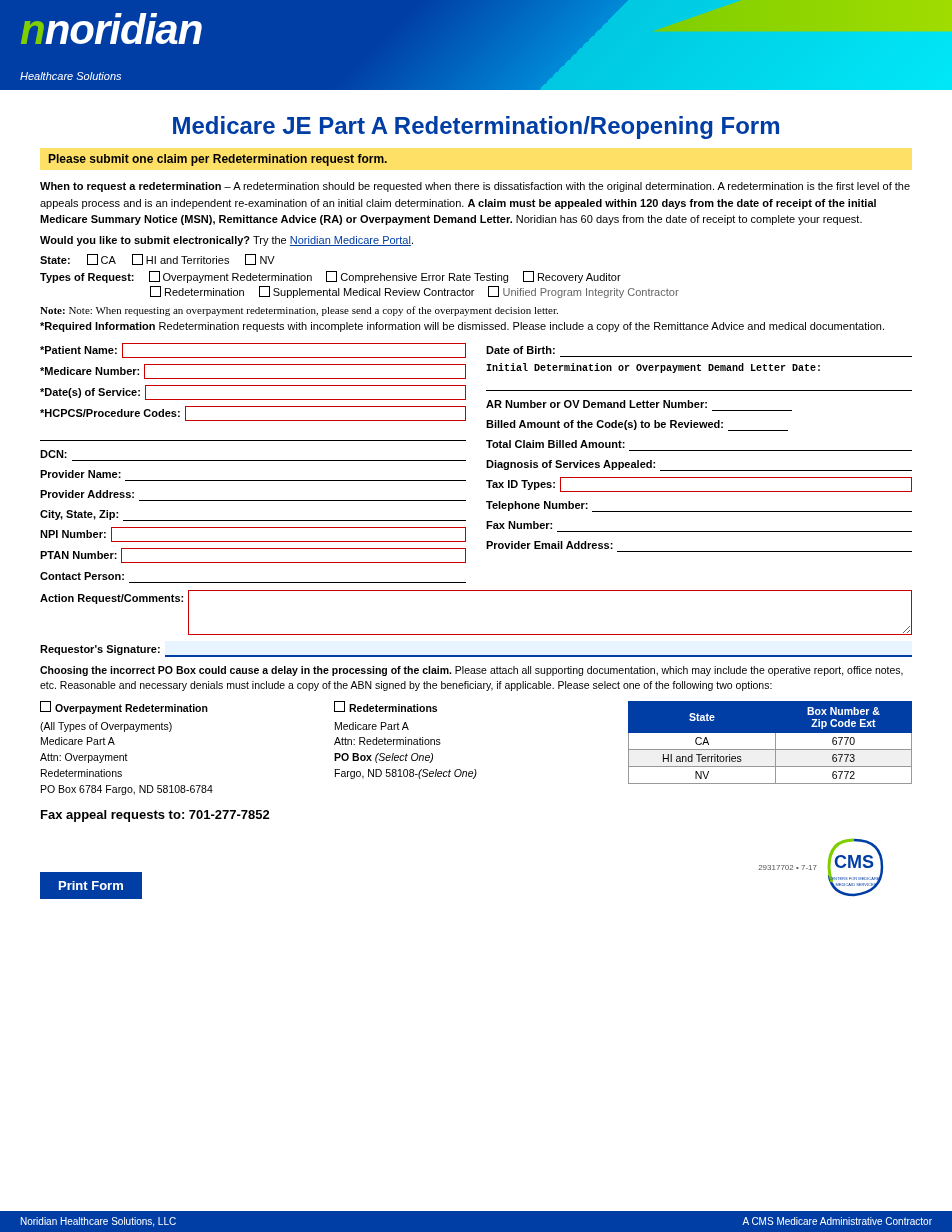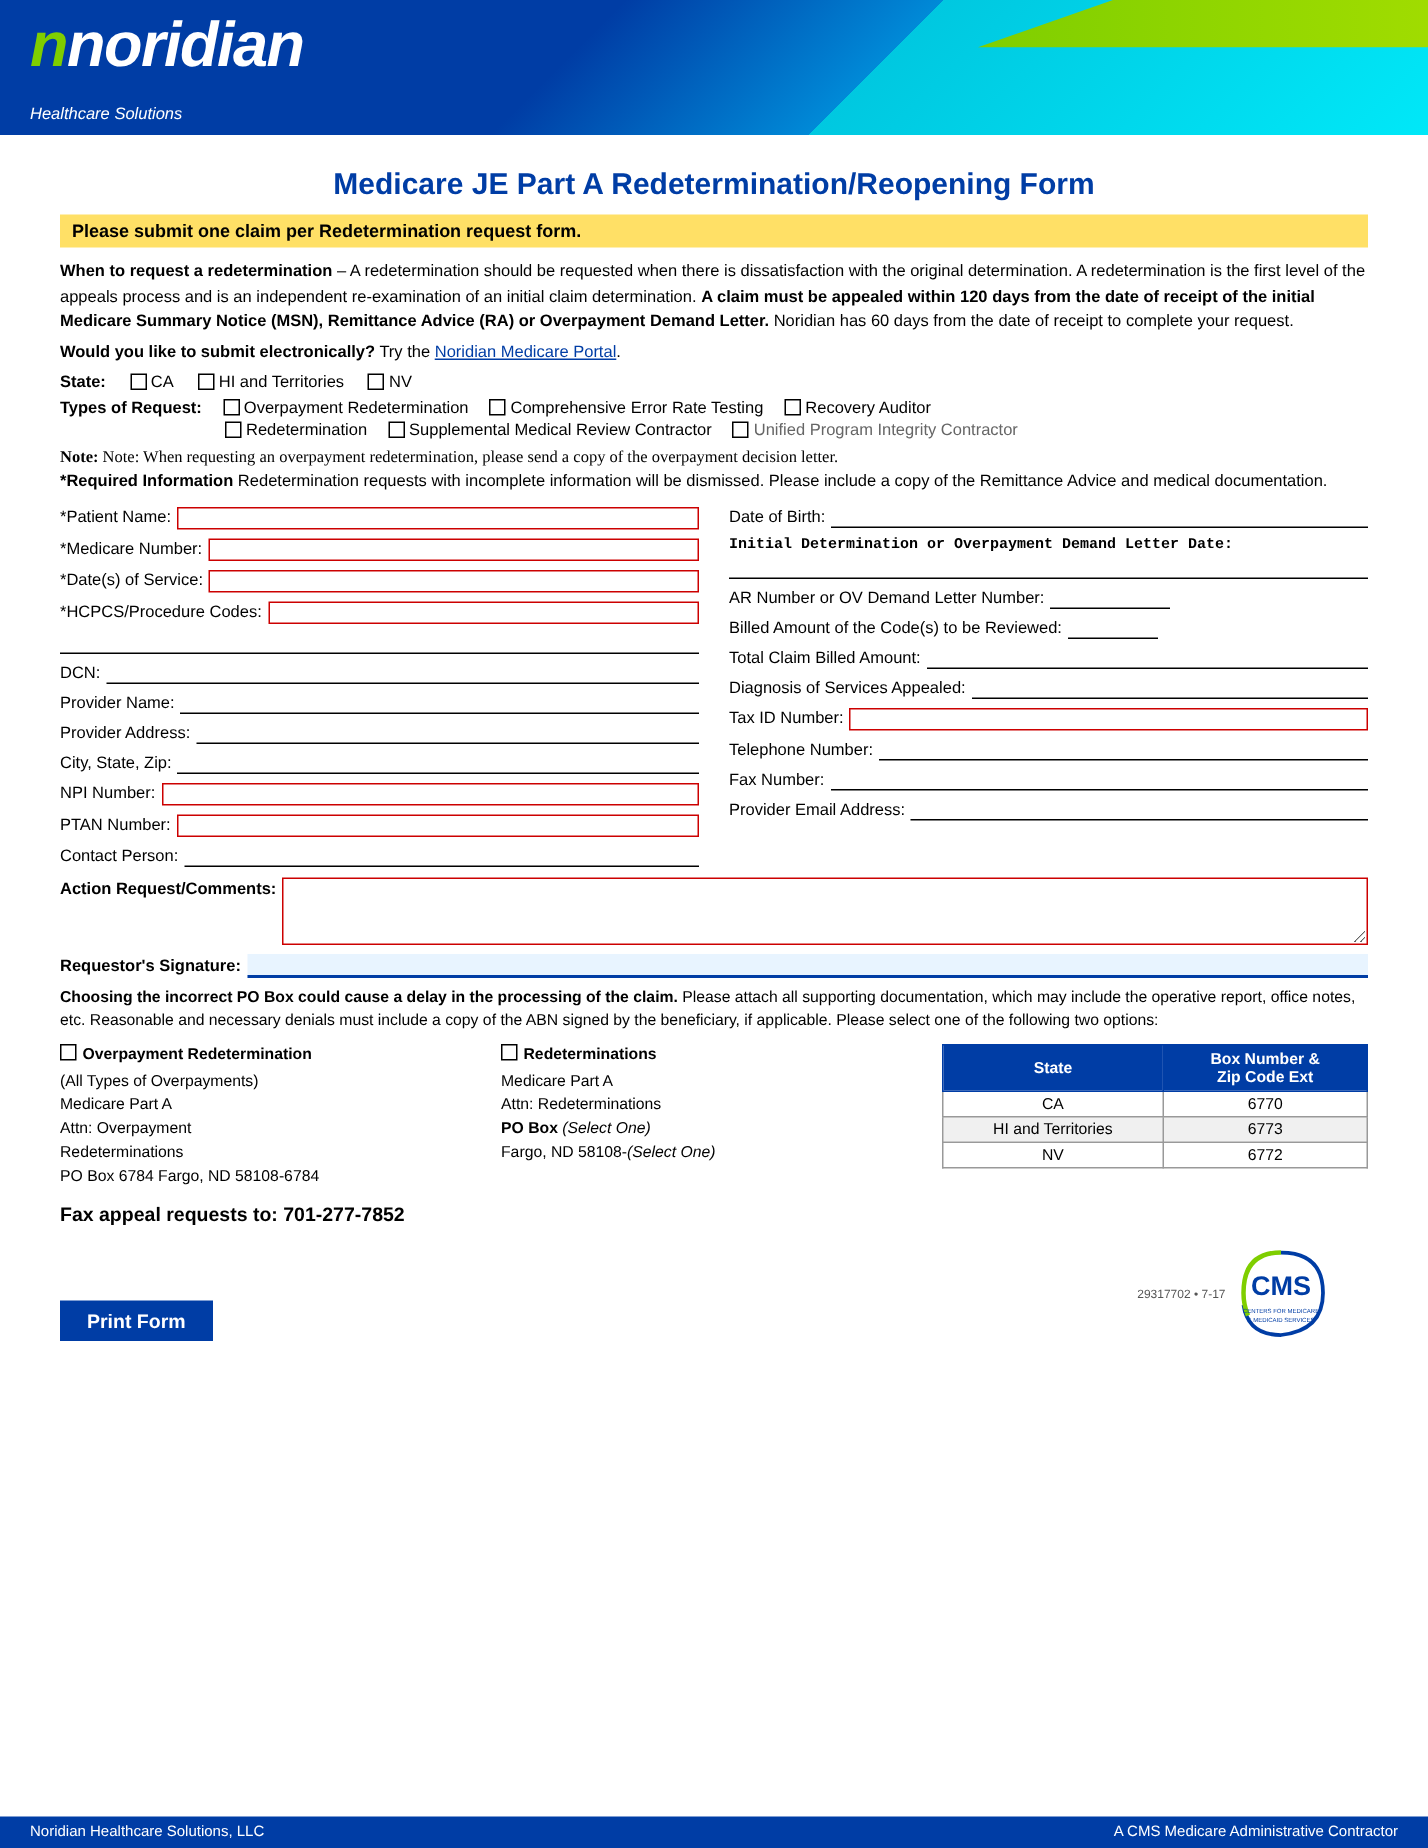--- a/index.html
+++ b/index.html
@@ -65,21 +65,21 @@
 
     
     .content {
       padding: 10px 40px 10px 40px;
       flex: 1;
     }
 
     .form-title {
       text-align: center;
       color: #003da5;
-      font-size: 20px;
+      font-size: 24px;
       font-weight: bold;
       margin: 12px 0 8px 0;
     }
 
     .highlight-box {
       background: #ffe066;
       padding: 4px 8px;
       font-weight: bold;
       font-size: 12px;
       margin-bottom: 8px;
@@ -152,21 +152,21 @@
       column-gap: 20px;
     }
 
     .single-field {
       display: flex;
       align-items: center;
       font-size: 11px;
       padding: 3px 0;
       font-weight: bold;
     }
-    .single-field .lbl { font-weight: normal; margin-right: 4px; white-space: nowrap; flex-shrink: 0; }
+    .single-field .lbl { font-weight: bold; margin-right: 4px; white-space: nowrap; flex-shrink: 0; }
     .single-field .inp-red { border: 1px solid #cc0000; height: 15px; flex: 1; }
     .single-field .inp-line { border-bottom: 1px solid #000; height: 15px; flex: 1; }
 
     
     .action-field {
       display: flex;
       align-items: flex-start;
       font-size: 11px;
       font-weight: bold;
       margin: 4px 0;
@@ -433,21 +433,21 @@
         </div>
         <div class="single-field">
           <span class="lbl">Total Claim Billed Amount:</span>
           <span style="border-bottom:1px solid #000;flex:1;height:14px;display:block;"></span>
         </div>
         <div class="single-field">
           <span class="lbl">Diagnosis of Services Appealed:</span>
           <span style="border-bottom:1px solid #000;flex:1;height:14px;display:block;"></span>
         </div>
         <div class="single-field">
-          <span class="lbl">Tax ID Number:</span>
+          <span class="lbl">Tax ID Types:</span>
           <input type="text" class="inp-red" style="">
         </div>
         <div class="single-field">
           <span class="lbl">Telephone Number:</span>
           <span style="border-bottom:1px solid #000;flex:1;height:14px;display:block;"></span>
         </div>
         <div class="single-field">
           <span class="lbl">Fax Number:</span>
           <span style="border-bottom:1px solid #000;flex:1;height:14px;display:block;"></span>
         </div>

